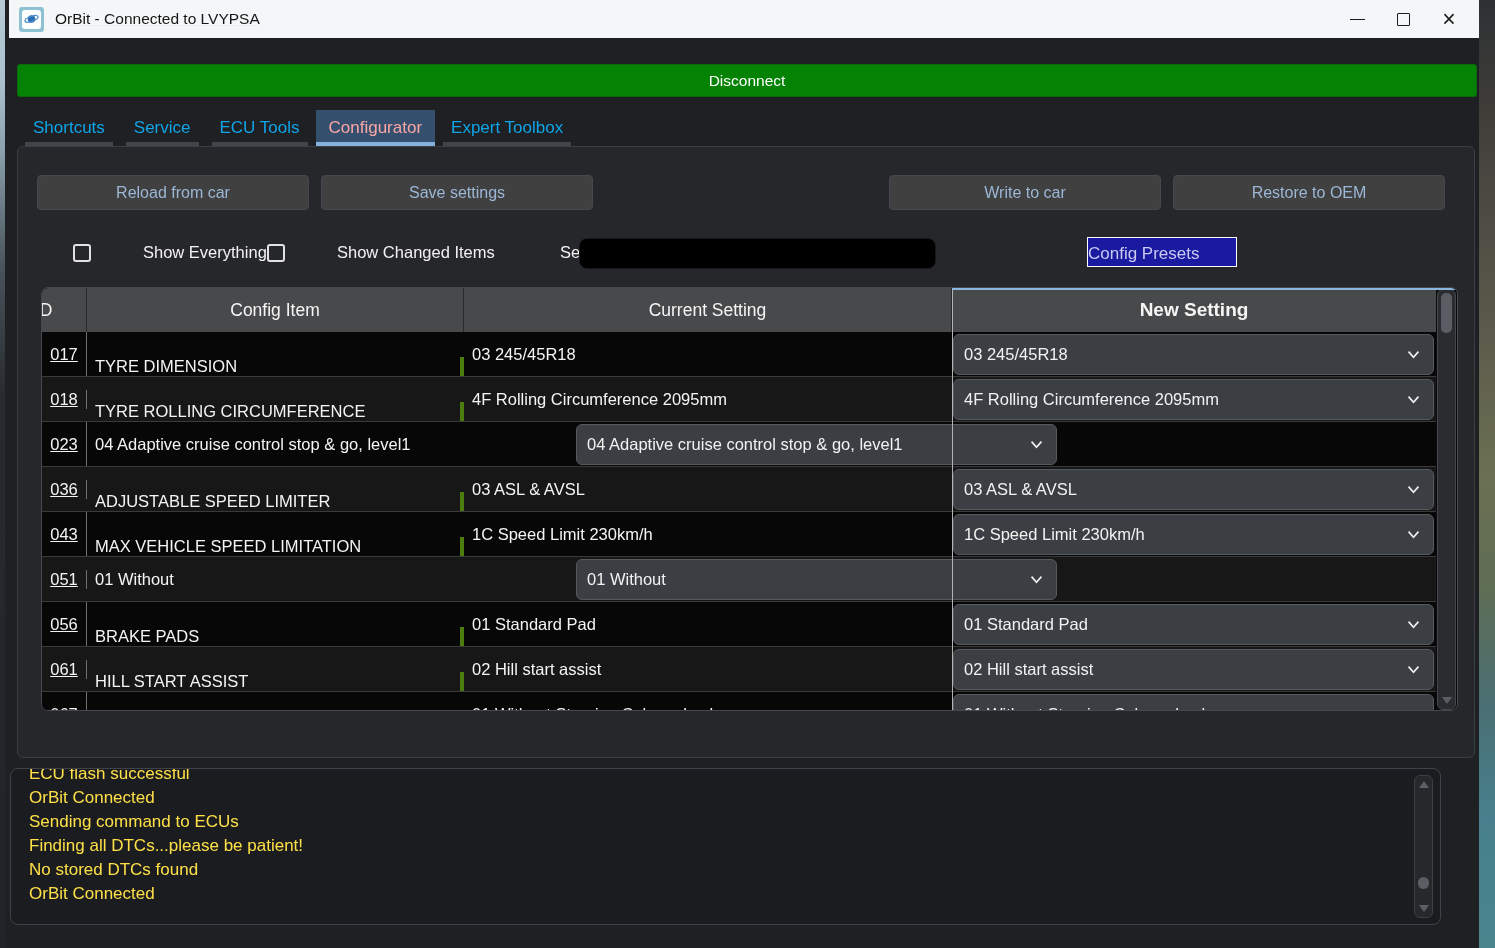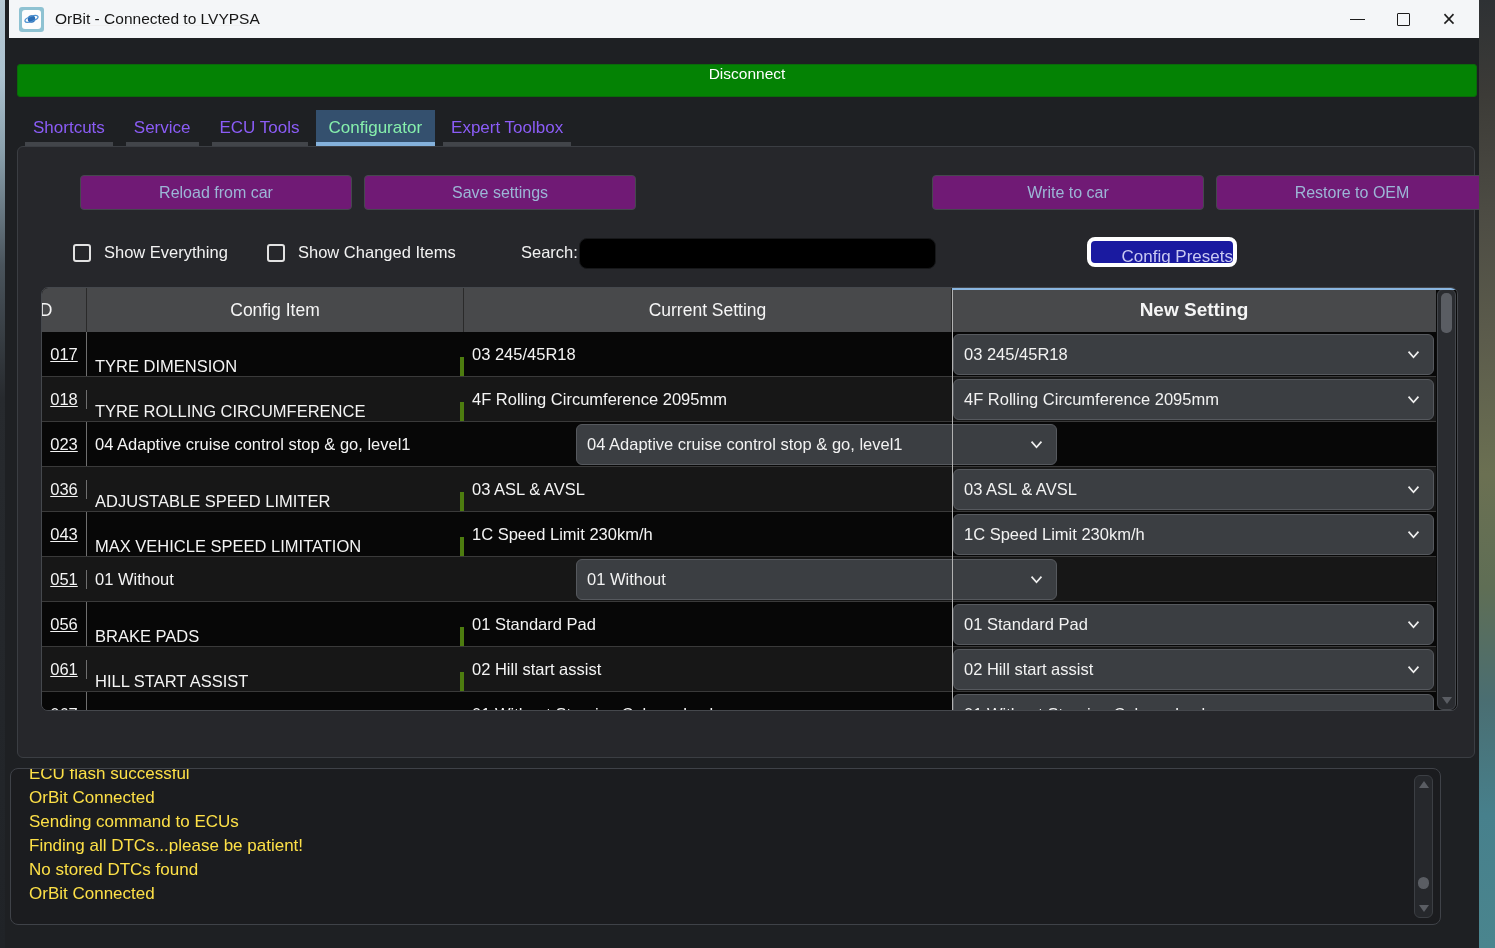--- a/index.html
+++ b/index.html
@@ -38,66 +38,66 @@
   .win-controls { position:absolute; right:18px; top:0; height:38px; display:flex; align-items:center; }
   .win-btn { width:46px; height:38px; display:flex; align-items:center; justify-content:center; cursor:default; }
   .glyph-min { width:15px; height:0; border-top:1.6px solid #1c1c1c; }
   .glyph-max { width:13px; height:13px; border:1.7px solid #1c1c1c; border-radius:1px; }
   .glyph-close { font-size:23px; color:#1c1c1c; line-height:1; font-weight:400; }
 
   
   .disconnect-btn {
     position:absolute; left:17px; top:64px; width:1460px; height:33px;
     background:#048204; border:1px solid #0a6a0a; border-radius:3px;
-    display:flex; justify-content:center;
+    display:flex; align-items:center; justify-content:center;
     color:#fff; font-size:15.5px;
   }
 
   
   .tabs { position:absolute; left:20px; top:110px; display:flex; height:36px; z-index:5; }
   .tab {
     position:relative; padding:0 13px; margin-right:3px; height:36px;
-    display:flex; align-items:center; font-size:17px; color:#8b5cf6;
+    display:flex; align-items:center; font-size:17px; color:#0ea5e9;
   }
   .tab::after {
     content:""; position:absolute; left:5px; right:5px; bottom:0; height:4px; background:#42454a;
   }
-  .tab.active { background:#34506e; color:#86efac; }
+  .tab.active { background:#34506e; color:#fca5a5; }
   .tab.active::after { left:0; right:0; background:#84b1db; }
 
   
   .panel {
     position:absolute; left:17px; top:146px; width:1458px; height:612px;
     background:#26272b; border:1px solid #3b3e43; border-radius:6px;
   }
 
   
   .tool-btn {
     position:absolute; top:28px; width:272px; height:35px;
-    background:#701a75; border:1px solid #45484e; border-radius:4px;
+    background:#404040; border:1px solid #45484e; border-radius:4px;
     display:flex; align-items:center; justify-content:center;
-    color:#9cb6d6; font-size:16px;margin-left:43px;
+    color:#9cb6d6; font-size:16px;
   }
 
   
   .checkbox {
     position:absolute; width:18px; height:18px; border:2px solid #e2e2e2;
     border-radius:3px; background:transparent;
   }
-  .filter-label { position:absolute; font-size:16.5px; color:#f2f2f2; white-space:nowrap; }
+  .filter-label { position:absolute; font-size:16.5px; color:#f2f2f2; white-space:nowrap;margin-left:39px; }
   .search-input {
     position:absolute; left:561px; top:91px; width:357px; height:31px;
     background:#000; border:1px solid #17181a; border-radius:8px;
     color:#eee; font-size:15px; padding:0 10px; outline:none;
     font-family:"Liberation Sans","DejaVu Sans",sans-serif;
   }
   .presets-btn {
     position:absolute; left:1069px; top:90px; width:150px; height:30px;
-    background:#1a1aa0; border:4px solid #ffffff; border-radius:8px;
-    color:#c9c9f2; font-size:17px; text-align:right; line-height:31px;
+    background:#1a1aa0; border:1px solid #ffffff; border-radius:0;
+    color:#c9c9f2; font-size:17px; text-align:left; line-height:31px;
     overflow:hidden;
   }
 
   
   .tablewrap {
     position:absolute; left:23px; top:140px; width:1417px; height:424px;
     border:1px solid #45484d; border-radius:7px; overflow:hidden;
     background:#0a0a0a;
   }
   .tgrid { position:absolute; left:0; top:0; width:1394px; }

